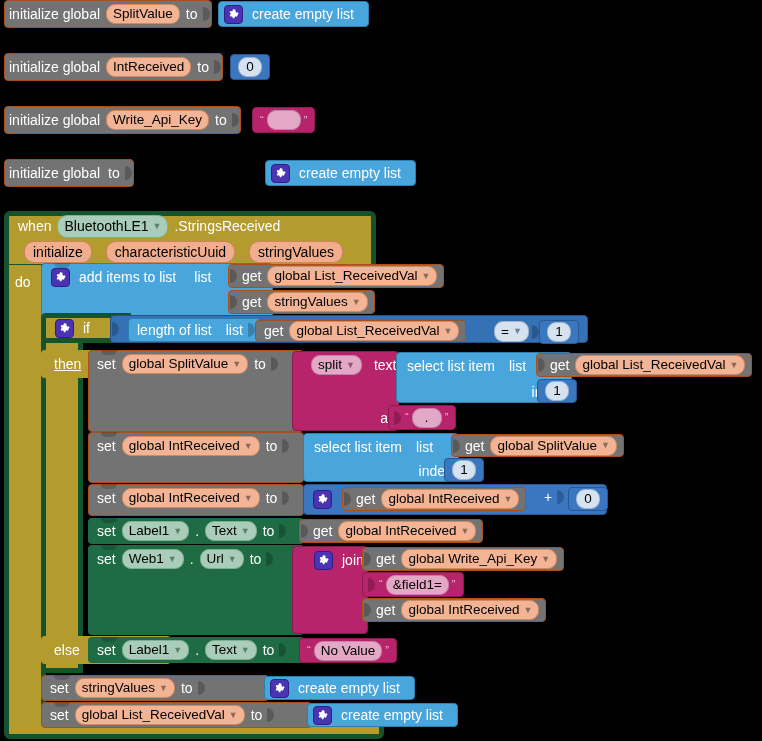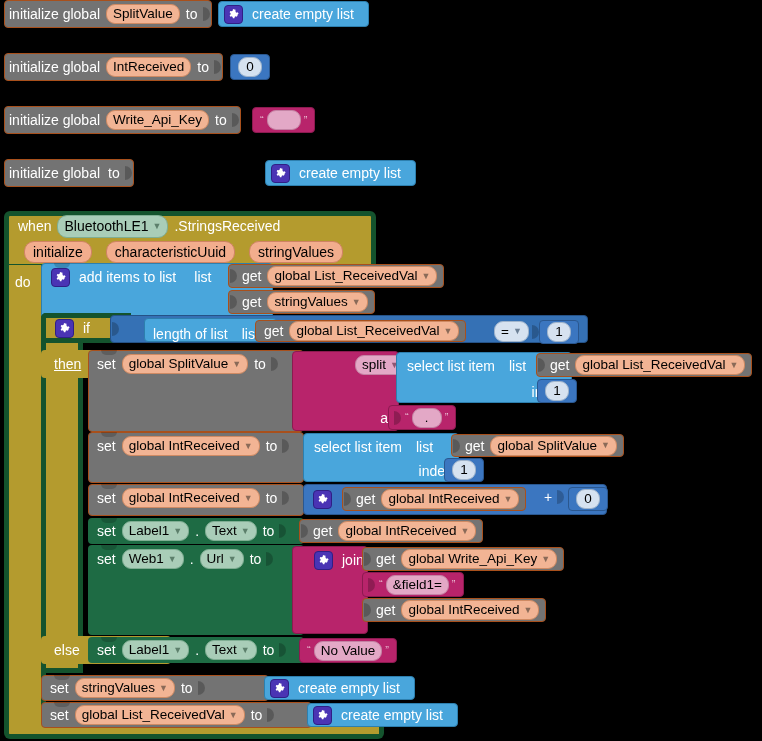--- a/index.html
+++ b/index.html
@@ -245,21 +245,21 @@
 <div class="blk c-ctrl" style="left:41px; top:350px; width:130px; height:28px; display:flex; align-items:center; padding-left:5px; border:none;">
   <span class="lbl" style="margin-left:4px;text-decoration:underline;">then</span>
 </div>
 <div class="blk c-ctrl" style="left:41px; top:636px; width:130px; height:28px; display:flex; align-items:center; padding-left:5px; border:none;">
   <span class="lbl" style="margin-left:4px;">else</span>
 </div>
 
 <div class="blk c-comp2" style="left:110px; top:315px; width:478px; height:28px; align-items:center; padding-right:6px;">
   <span class="socket"></span>
 </div>
-<div class="blk c-list" style="left:144px; top:318px; height:24px; align-items:flex-end; padding:0 4px;">
+<div class="blk c-list" style="left:128px; top:318px; height:24px; align-items:center; padding:8px 4px;">
   <span class="lbl">length of list</span>
   <span class="lbl" style="margin-left:6px;">list</span>
   <span class="socket"></span>
 </div>
 <div class="blk c-var" style="left:255px; top:320px; height:22px; align-items:center; padding-right:4px; padding-left:4px;">
   <span class="lbl">get</span>
   <span class="field">
     <span>global List_ReceivedVal</span>
     <span class="caret">▼</span>
   </span>
@@ -282,21 +282,21 @@
     <span class="field">
       <span>global SplitValue</span>
       <span class="caret">▼</span>
     </span>
     <span class="lbl">to</span>
     <span class="socket"></span>
   </div>
 </div>
 
 <div class="blk c-text" style="left:292px; top:351px; width:107px; height:80px; display:block;">
-  <div class="row" style="height:26px;padding-left:16px;margin-left:44px;">
+  <div class="row" style="height:26px;padding-left:16px;">
     <span class="field textf">
       <span>split</span>
       <span class="caret t">▼</span>
     </span>
     <span class="lbl" style="margin-left:6px;">text</span>
   </div>
   <div class="row" style="height:28px;justify-content:flex-end;padding-right:2px;margin-top:26px;">
     <span class="lbl">at</span>
   </div>
 </div>

